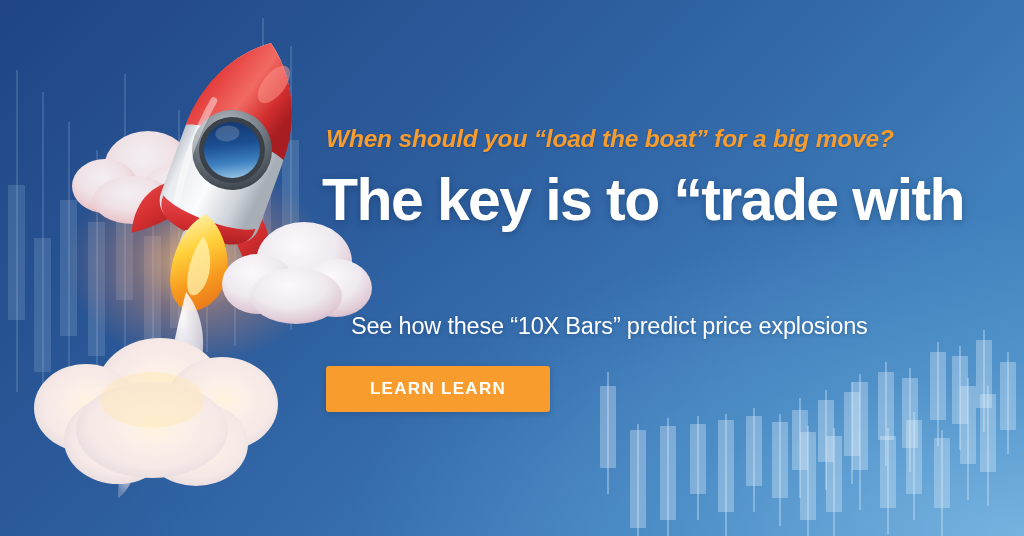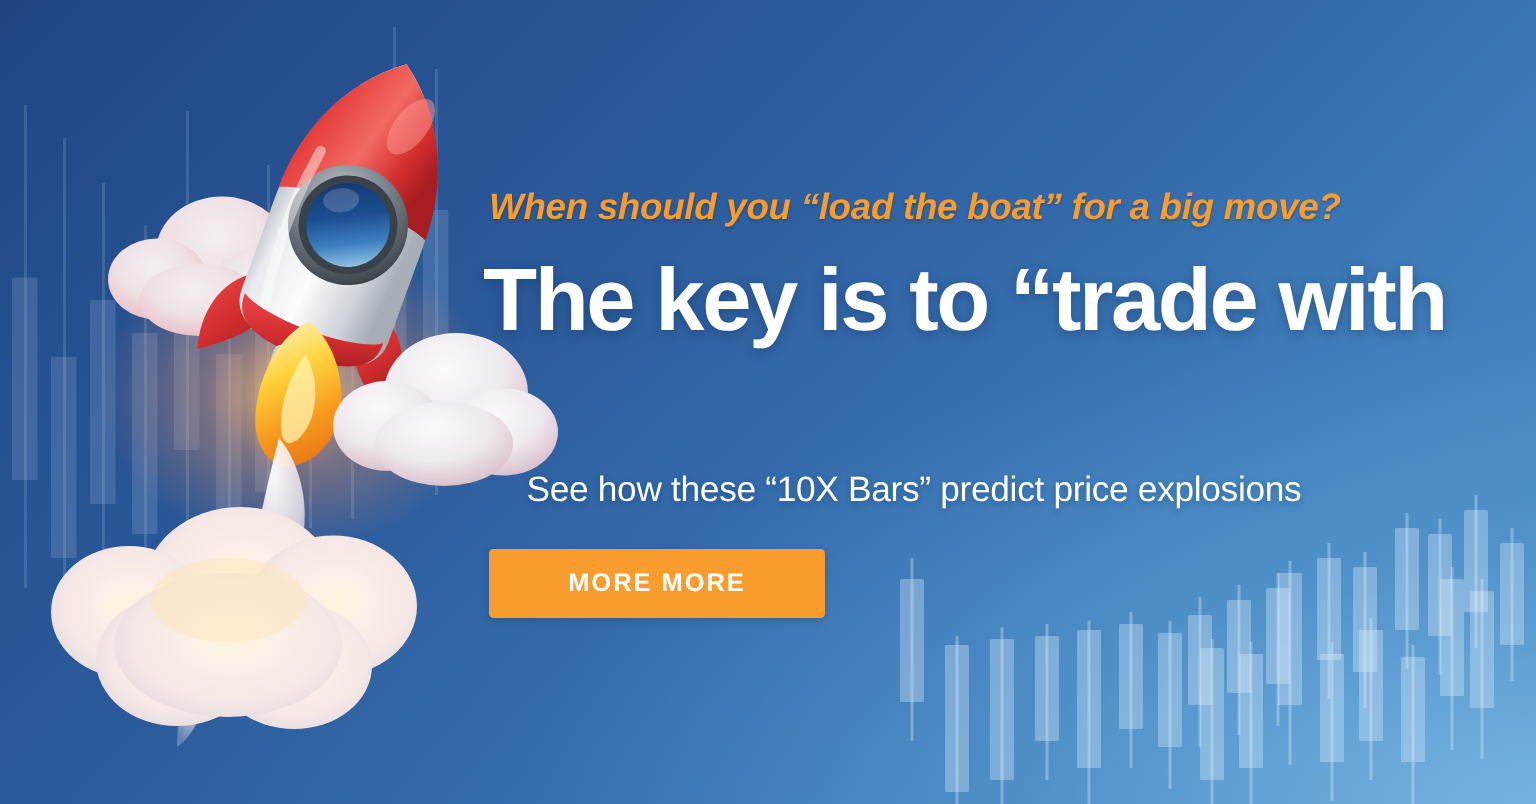--- a/index.html
+++ b/index.html
@@ -355,16 +355,16 @@
 
   <div class="copy">
     <div class="eyebrow">When should you “load the boat” for a big move?</div>
 
     <div class="headline">
       <span class="l1">The key is to “trade with</span>
     </div>
 
     <div class="subline">See how these “10X Bars” predict price explosions</div>
 
-    <button class="cta">MORE MORE</button>
+    <button class="cta">LEARN LEARN</button>
   </div>
 
 </div>
 
 </body></html>

